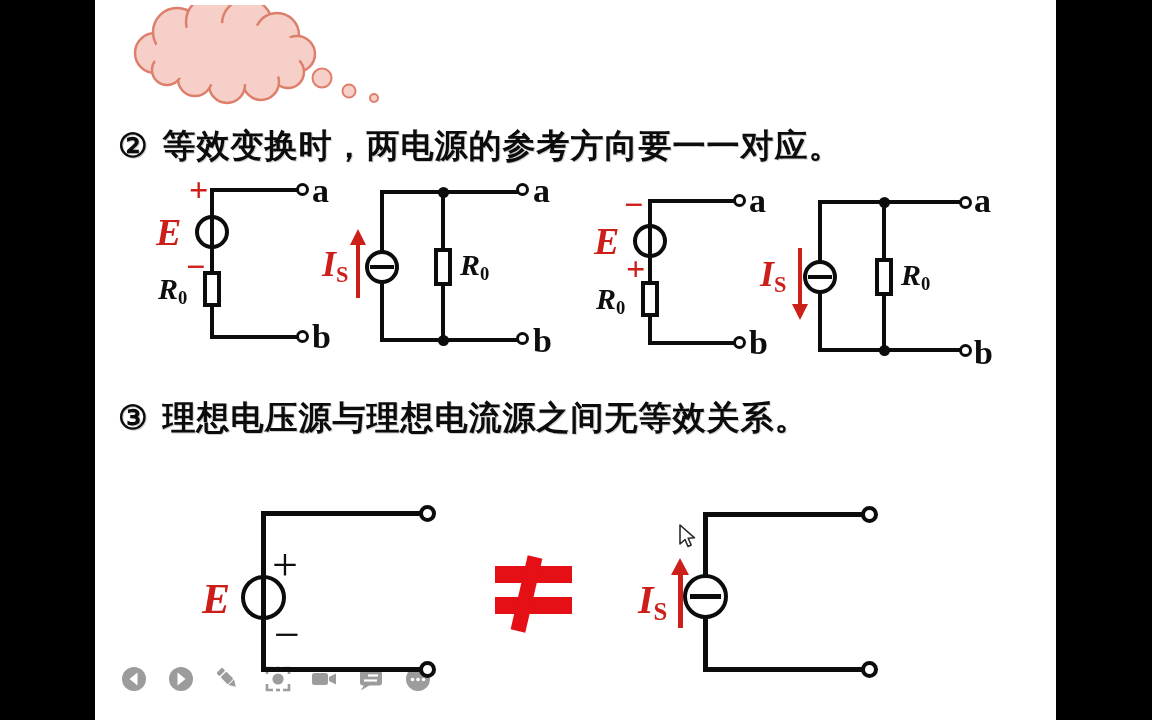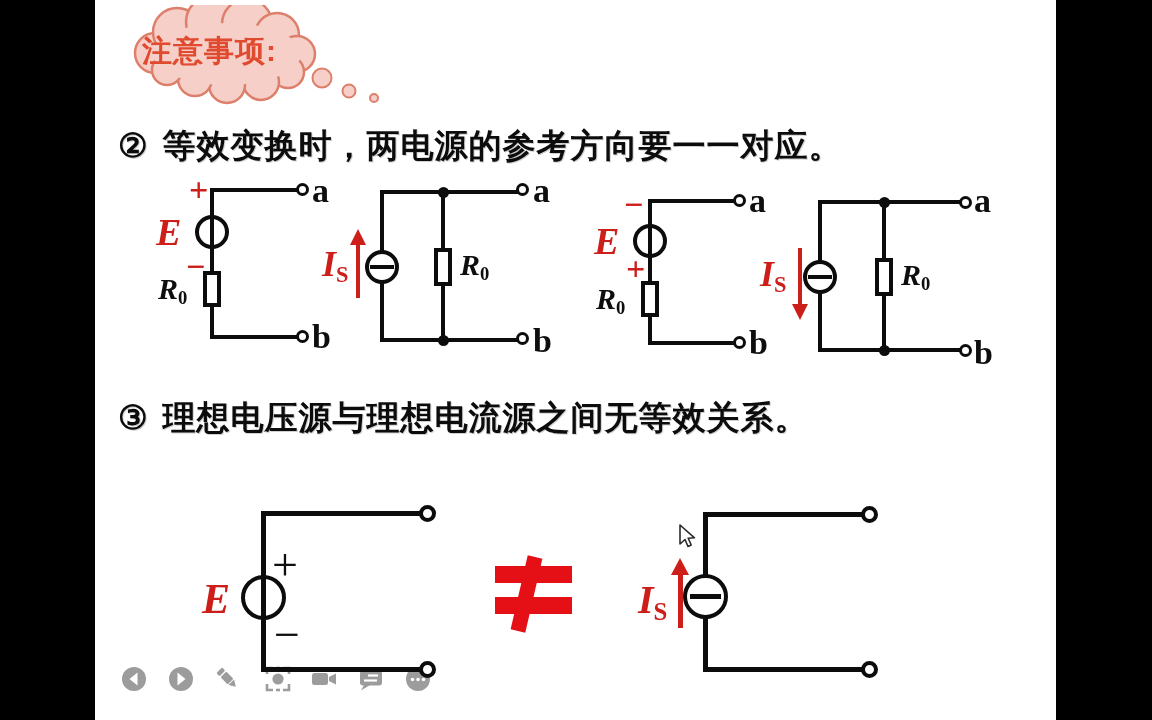--- a/index.html
+++ b/index.html
@@ -65,21 +65,20 @@
           <circle cx="80" cy="74" r="17"></circle>
         <circle cx="52" cy="65" r="15"></circle>
       </g>
       <ellipse cx="112" cy="49" rx="74" ry="31" fill="#f6d0c8" stroke="none"></ellipse>
       <g fill="#f6d0c8" stroke="#dd7f6b" stroke-width="2">
         <circle cx="207" cy="73" r="9.5"></circle>
         <circle cx="234" cy="86" r="6.5"></circle>
         <circle cx="259" cy="93" r="4"></circle>
       </g>
     </svg>
-    <div class="cloud-text" style="left:47px; top:31px;">注意事项:</div>
 
     <div class="note" style="left:23px; top:124px;">
       <span class="marker">②</span><span>等效变换时，两电源的参考方向要一一对应。</span>
     </div>
 
     <div class="note" style="left:23px; top:396px;">
       <span class="marker">③</span><span>理想电压源与理想电流源之间无等效关系。</span>
     </div>
   </div>
 

